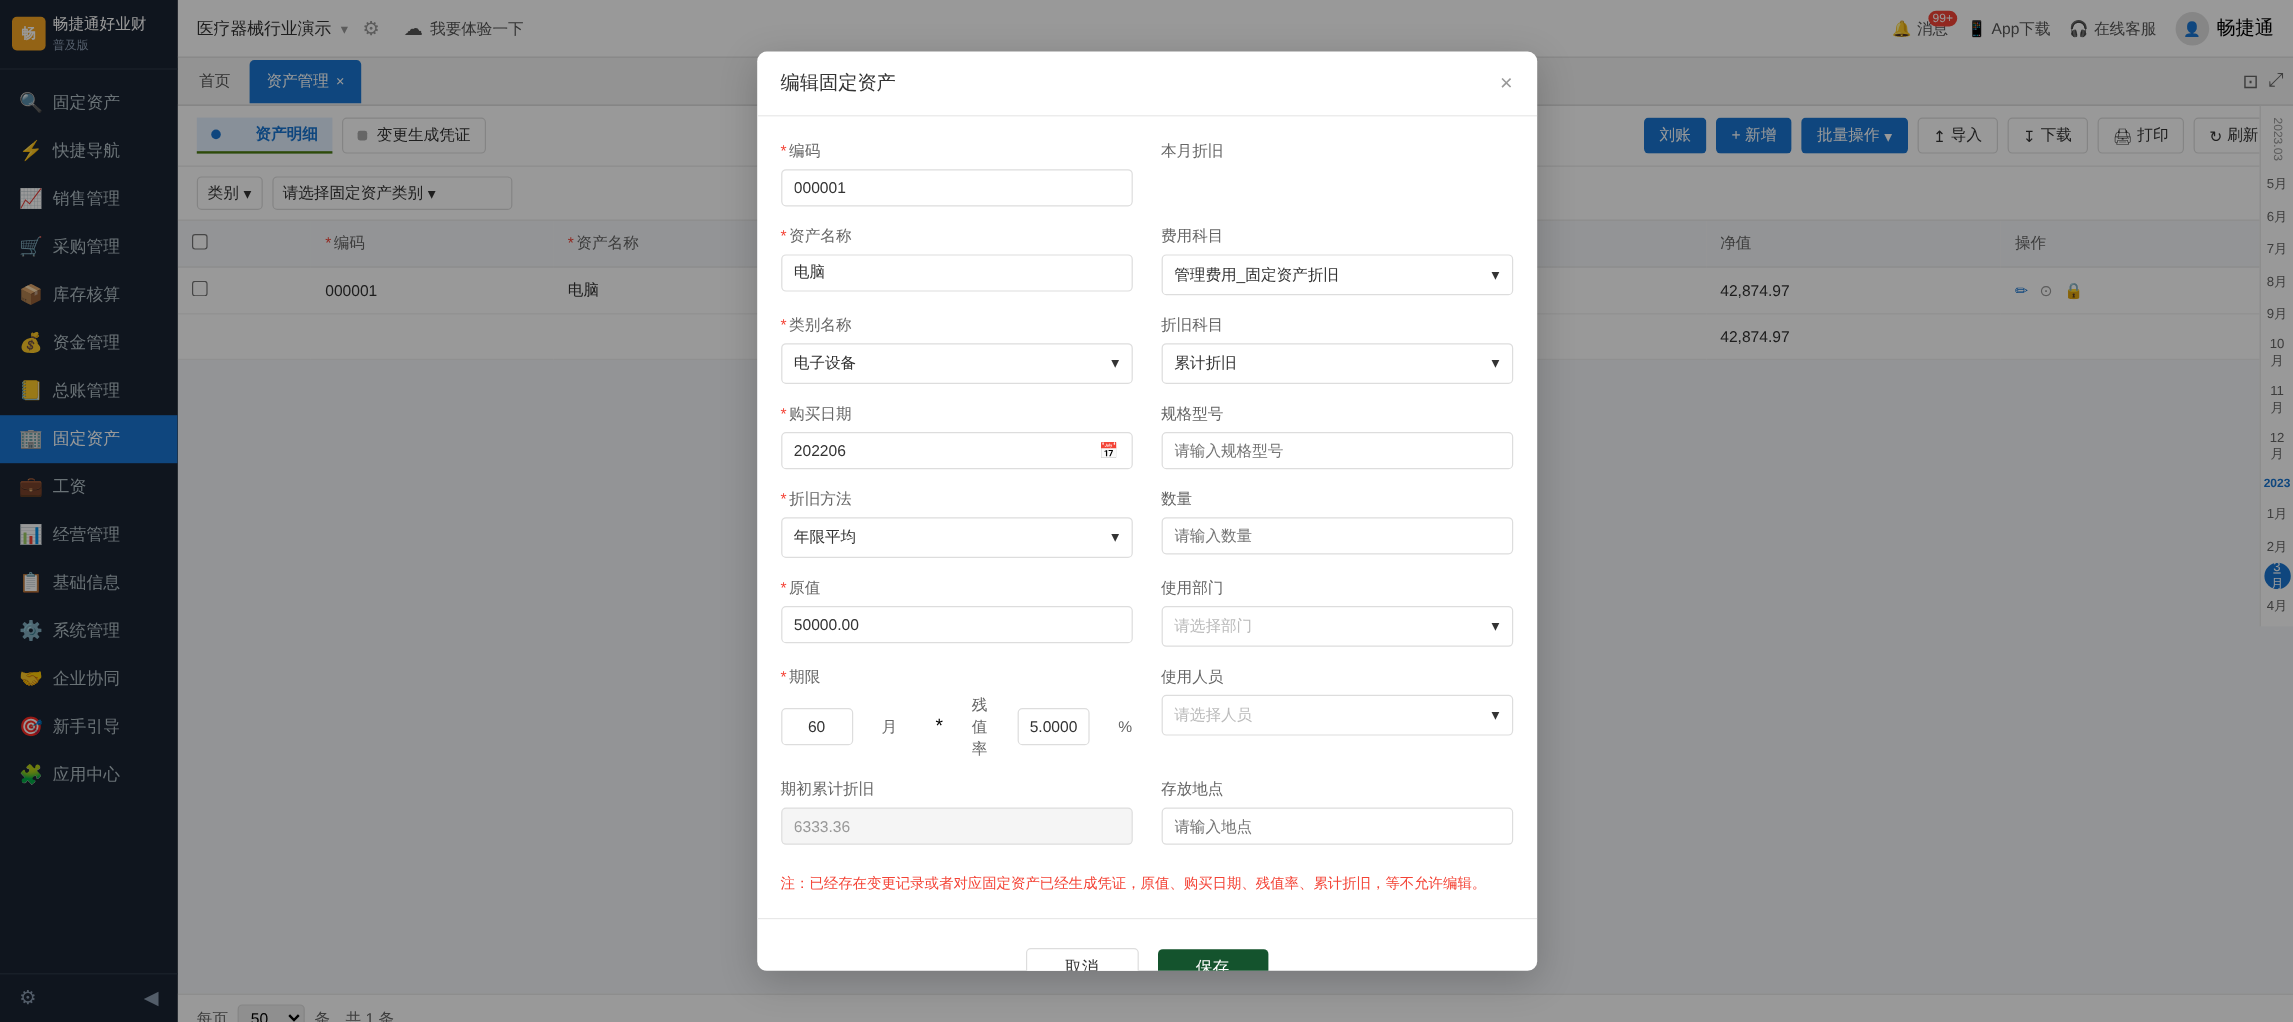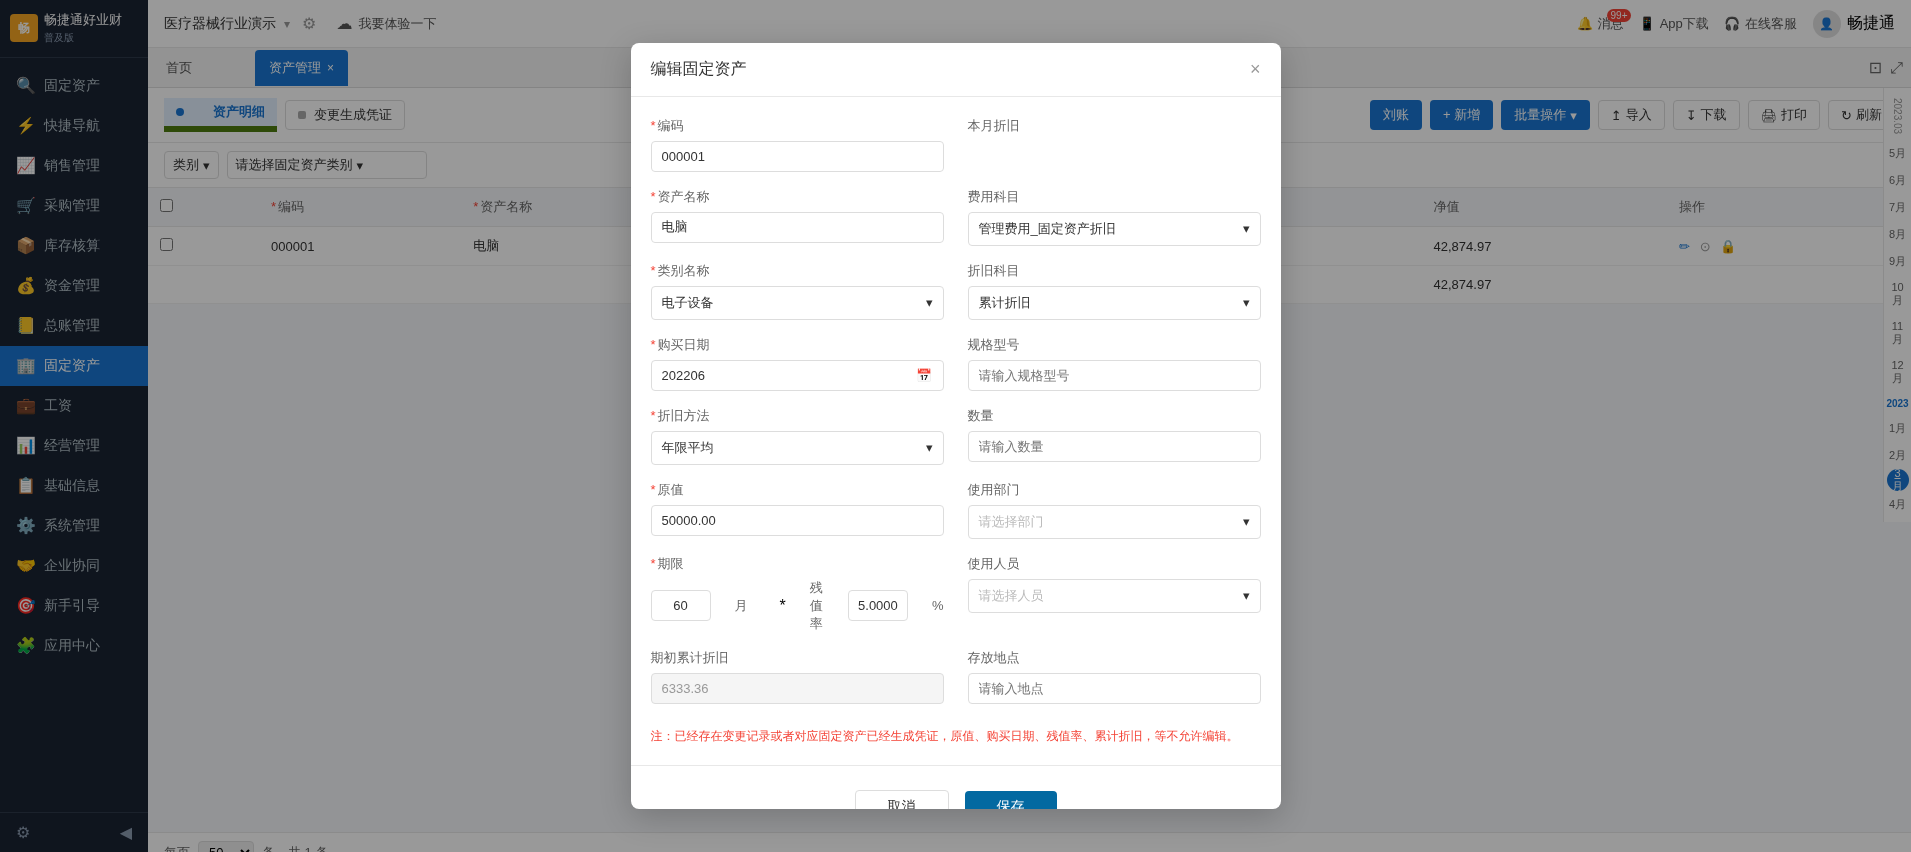--- a/index.html
+++ b/index.html
@@ -45,21 +45,21 @@
     .topbar-gear { color: #999; cursor: pointer; margin-left: 4px; font-size: 16px; }
     .topbar-right { display: flex; align-items: center; gap: 16px; }
     .topbar-badge { position: relative; cursor: pointer; font-size: 13px; color: #555; display: flex; align-items: center; gap: 4px; }
     .badge-count { background: #f44336; color: #fff; font-size: 10px; border-radius: 8px; padding: 1px 4px; position: absolute; top: -6px; right: -8px; }
     .topbar-user { display: flex; align-items: center; gap: 6px; cursor: pointer; }
     .user-avatar { width: 28px; height: 28px; background: #e0e0e0; border-radius: 50%; display: flex; align-items: center; justify-content: center; font-size: 12px; color: #666; }
 
     
     .tabsbar {
       position: fixed; left: 148px; top: 48px; right: 0; height: 40px;
-      background: #f5f5f5; display: flex; align-items: center; border-bottom: 1px solid #ddd; z-index: 8; padding-left: 4px; gap: 47px;
+      background: #f5f5f5; display: flex; align-items: center; border-bottom: 1px solid #ddd; z-index: 8; padding-left: 4px;
     }
     .tab {
       display: flex; align-items: center; padding: 0 14px; height: 36px; font-size: 13px;
       cursor: pointer; border-radius: 4px 4px 0 0; margin-right: 2px;
     }
     .tab.home { background: transparent; color: #555; }
     .tab.active { background: #1976d2; color: #fff; }
     .tab-close { margin-left: 6px; font-size: 12px; cursor: pointer; }
     .tabsbar-right { margin-left: auto; display: flex; align-items: center; padding-right: 8px; gap: 8px; }
     .tabsbar-icon { font-size: 16px; color: #666; cursor: pointer; }
@@ -71,21 +71,21 @@
     }
     .content-toolbar {
       background: #fff; padding: 10px 16px; display: flex; align-items: center; gap: 8px; border-bottom: 1px solid #e8e8e8;
     }
     .toolbar-btn {
       display: flex; align-items: center; gap: 4px; padding: 5px 12px; border-radius: 4px;
       font-size: 13px; cursor: pointer; border: 1px solid transparent;
     }
     .toolbar-btn.primary { background: #1976d2; color: #fff; }
     .toolbar-btn.outline { background: #fff; color: #333; border-color: #ddd; }
-    .toolbar-btn.active-tab { background: #e3f0ff; color: #1976d2; border: none; font-weight: bold; border-bottom: 6px solid #4d7c0f; border-radius: 0; gap: 25px; }
+    .toolbar-btn.active-tab { background: #e3f0ff; color: #1976d2; border: none; font-weight: bold; border-bottom: 2px solid #4d7c0f; border-radius: 0; gap: 25px; }
     .toolbar-separator { flex: 1; }
     .filter-row {
       background: #fff; padding: 8px 16px; display: flex; align-items: center; gap: 8px; border-bottom: 1px solid #e8e8e8;
     }
     .filter-select {
       border: 1px solid #ddd; border-radius: 4px; padding: 4px 8px; font-size: 13px; color: #333; display: flex; align-items: center; gap: 4px; cursor: pointer;
     }
     .table-container { padding: 0 0 0 0; overflow: auto; height: calc(100% - 120px); }
     table { width: 100%; border-collapse: collapse; background: #fff; font-size: 13px; }
     th { background: #f5f7fa; border-bottom: 1px solid #e8e8e8; padding: 10px 12px; text-align: left; color: #666; font-weight: 500; }
@@ -128,21 +128,21 @@
       border: 1px solid #ddd; border-radius: 4px; padding: 7px 10px; font-size: 13px; color: #333;
       display: flex; align-items: center; justify-content: space-between; cursor: pointer;
     }
     .form-row { display: flex; align-items: center; gap: 24px; }
     .form-input-short { width: 60px; border: 1px solid #ddd; border-radius: 4px; padding: 7px 8px; font-size: 13px; color: #333; text-align: center; }
     .form-unit { font-size: 13px; color: #666; }
     .form-input-date { border: 1px solid #ddd; border-radius: 4px; padding: 7px 10px; font-size: 13px; color: #333; display: flex; align-items: center; justify-content: space-between; }
     .modal-note { grid-column: 1 / -1; font-size: 12px; color: #f44336; padding: 8px 0 0 0; }
     .modal-footer { padding: 24px 20px; border-top: 1px solid #e8e8e8; display: flex; align-items: center; justify-content: center; gap: 16px; }
     .btn-cancel { border: 1px solid #ddd; border-radius: 4px; padding: 7px 32px; font-size: 14px; cursor: pointer; background: #fff; color: #333; }
-    .btn-save { border: none; border-radius: 4px; padding: 7px 32px; font-size: 14px; cursor: pointer; background: #0369a1; color: #fff; }
+    .btn-save { border: none; border-radius: 4px; padding: 7px 32px; font-size: 14px; cursor: pointer; background: #14532d; color: #fff; }
   </style>
 </head>
 <body>
 
 <div class="sidebar">
   <div class="sidebar-header">
     <div class="sidebar-logo-icon">畅</div>
     <div>
       <div class="sidebar-logo-text">畅捷通好业财</div>
       <div class="sidebar-edition">普及版</div>

